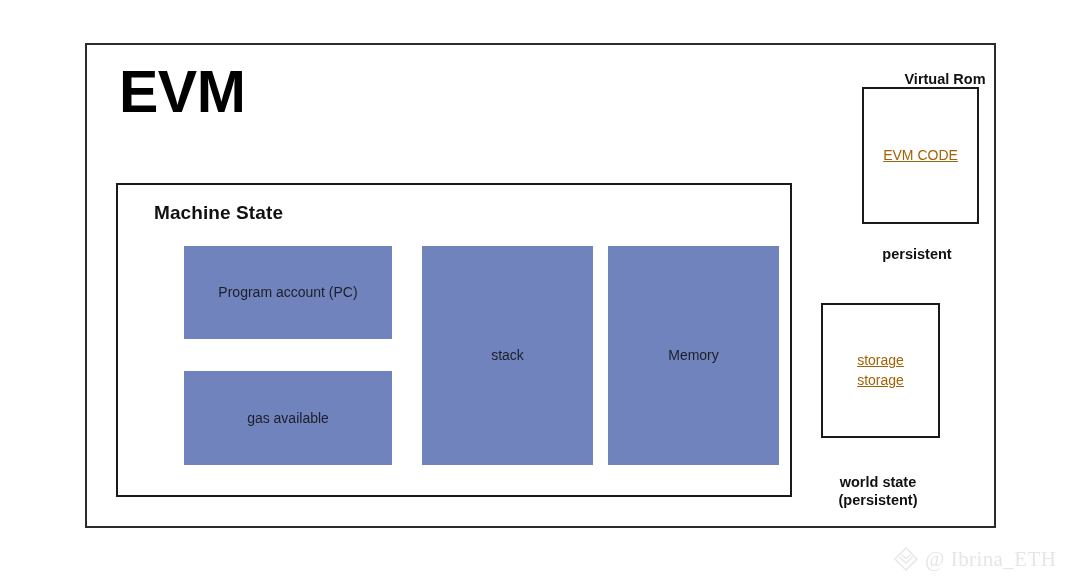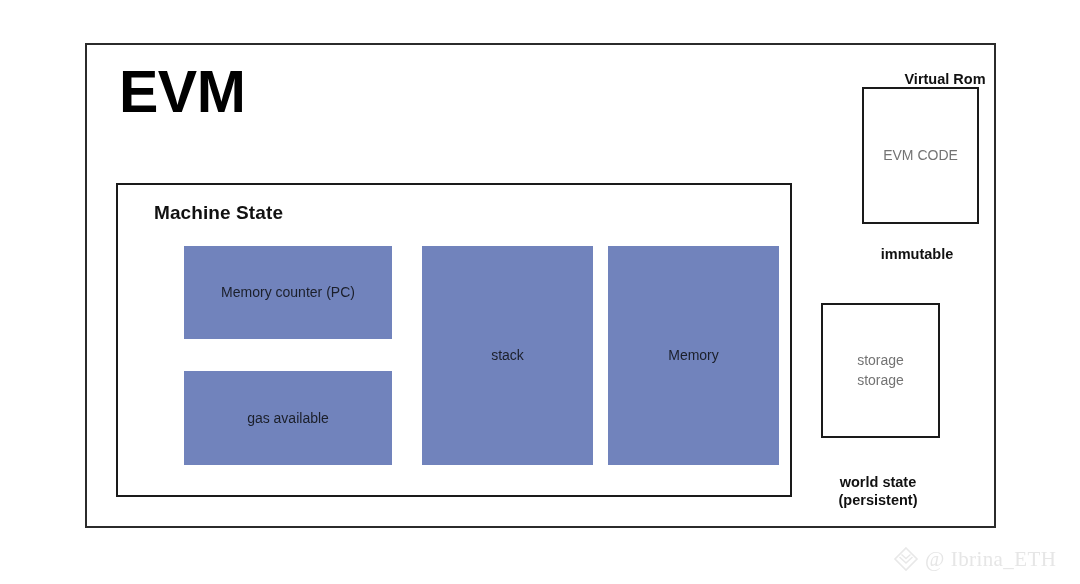--- a/index.html
+++ b/index.html
@@ -127,24 +127,25 @@
   }
 
   .white-box {
     position: absolute;
     border: 2px solid #1a1a1a;
     background: #ffffff;
     display: flex;
     align-items: center;
     justify-content: center;
     text-align: center;
-    color: #737373;
+    color: #a16207;
     font-size: 14px;
     line-height: 1.4;
     box-sizing: border-box;
+    text-decoration: underline;
   }
 
   .box-evm-code {
     left: 775px;
     top: 42px;
     width: 117px;
     height: 137px;
   }
 
   .label-immutable {
@@ -191,21 +192,21 @@
 
   <div class="evm-frame">
 
     <div class="evm-title">EVM</div>
 
     <div class="machine-state">
 
       <div class="machine-state-title">Machine State</div>
 
       <div class="blue-box box-pc">
-        <span>Memory counter (PC)</span>
+        <span>Program account (PC)</span>
       </div>
 
       <div class="blue-box box-stack">
         <span>stack</span>
       </div>
 
       <div class="blue-box box-gas">
         <span>gas available</span>
       </div>
 
@@ -214,21 +215,21 @@
       </div>
 
     </div>
 
     <div class="side-label label-virtual-rom">Virtual Rom</div>
 
     <div class="white-box box-evm-code">
       <span>EVM CODE</span>
     </div>
 
-    <div class="side-label label-immutable">immutable</div>
+    <div class="side-label label-immutable">persistent</div>
 
     <div class="white-box box-account-storage">
       <span>
         <span>storage</span><br>
         <span>storage</span>
       </span>
     </div>
 
     <div class="side-label label-world-state">
       <span>world state</span><br>

